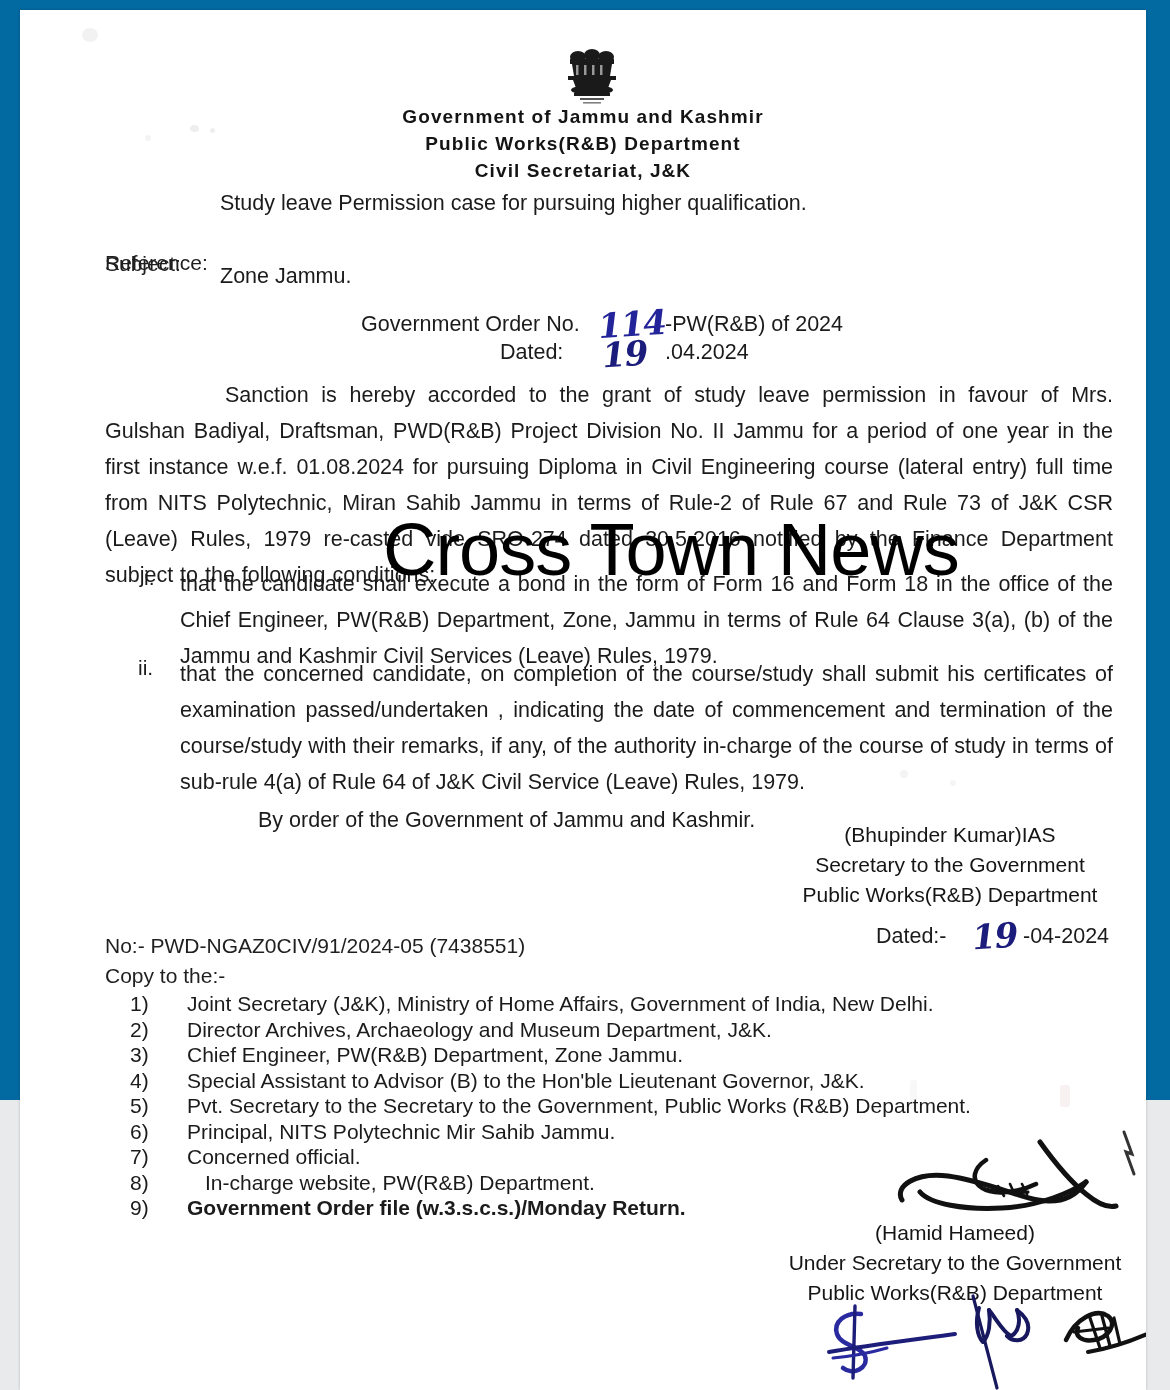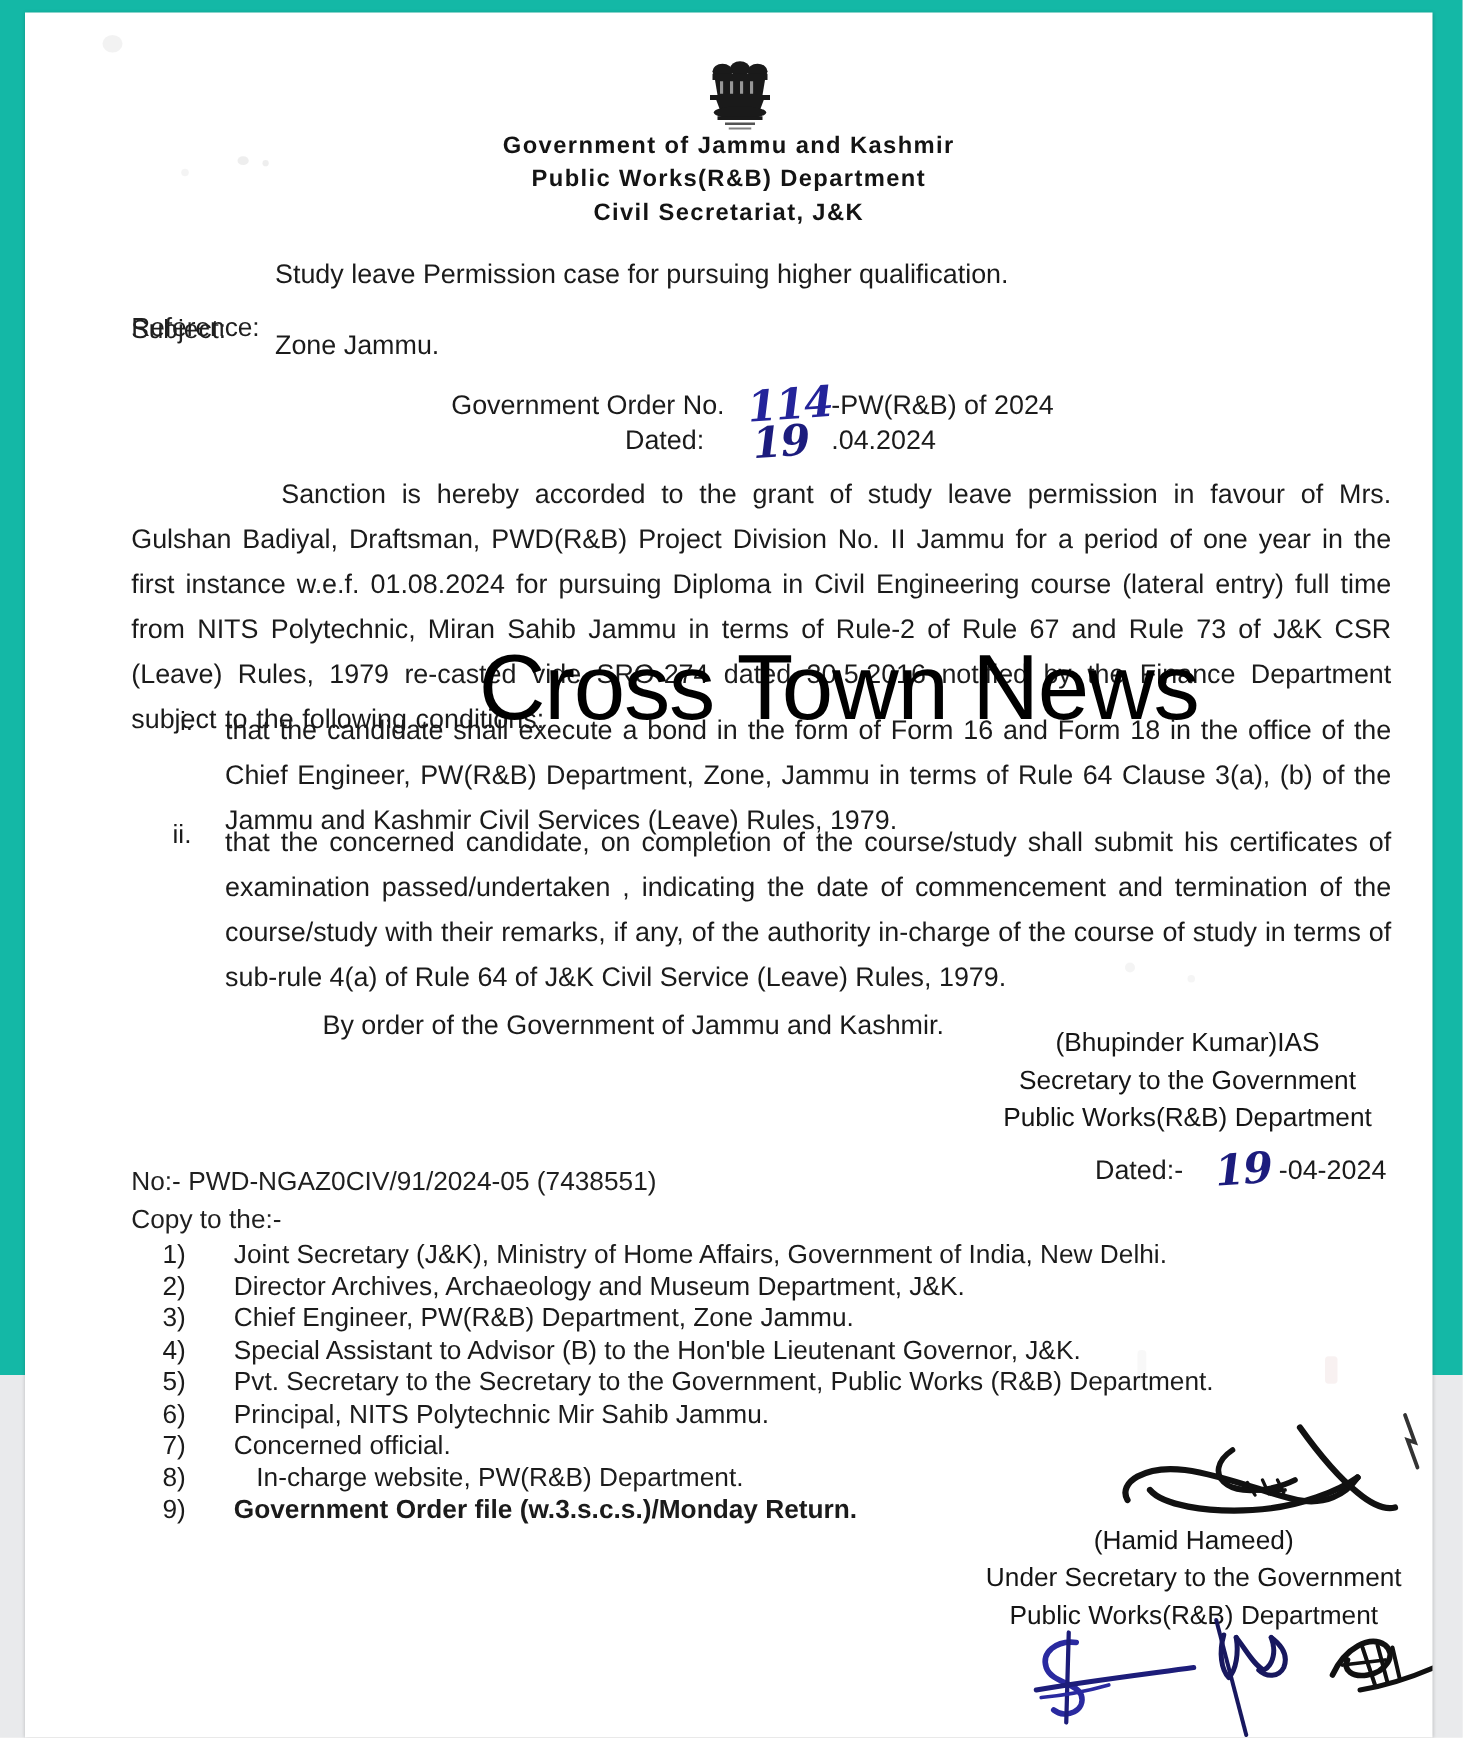--- a/index.html
+++ b/index.html
@@ -14,21 +14,21 @@
     font-family: "Liberation Sans", sans-serif;
     overflow: hidden;
   }
 
   
   #scan {
     position: absolute;
     left: 0; top: 0;
     width: 1170px;
     height: 1100px;
-    background: #14b8a6;
+    background: #0369a1;
   }
   #sheet {
     position: absolute;
     left: 20px;
     top: 10px;
     width: 1126px;
     height: 1380px;
     background: #ffffff;
     box-shadow: 0 0 3px rgba(0,0,0,0.20);
     overflow: hidden;
@@ -184,21 +184,21 @@
       </g>
     </svg>
 
     <div class="t hdr" style="left:0;top:96px;width:1126px;">Government of Jammu and Kashmir</div>
     <div class="t hdr" style="left:0;top:123px;width:1126px;">Public Works(R&amp;B) Department</div>
     <div class="t hdr" style="left:0;top:150px;width:1126px;">Civil Secretariat, J&amp;K</div>
 
     <div class="t lbl" style="left:85px;top:215px;margin-top:27px;">Subject:</div>
     <div class="t lbl" style="left:85px;top:241px;">Reference:</div>
 
-    <div class="t body-txt" style="left:200px;top:197px;">Study leave Permission case for pursuing higher qualification.</div>
+    <div class="t body-txt" style="left:200px;top:181px;">Study leave Permission case for pursuing higher qualification.</div>
     <div class="t body-txt" style="left:200px;top:254px;">Zone Jammu.</div>
 
     <div class="t body-txt" style="left:341px;top:302px;">Government Order No.</div>
     <div class="hand" style="left:578px;top:294px;">114</div>
     <div class="t body-txt" style="left:645px;top:302px;">-PW(R&amp;B) of 2024</div>
 
     <div class="t body-txt" style="left:480px;top:330px;">Dated:</div>
     <div class="hand hand-dk" style="left:582px;top:324px;">19</div>
     <div class="t body-txt" style="left:645px;top:330px;">.04.2024</div>
 

